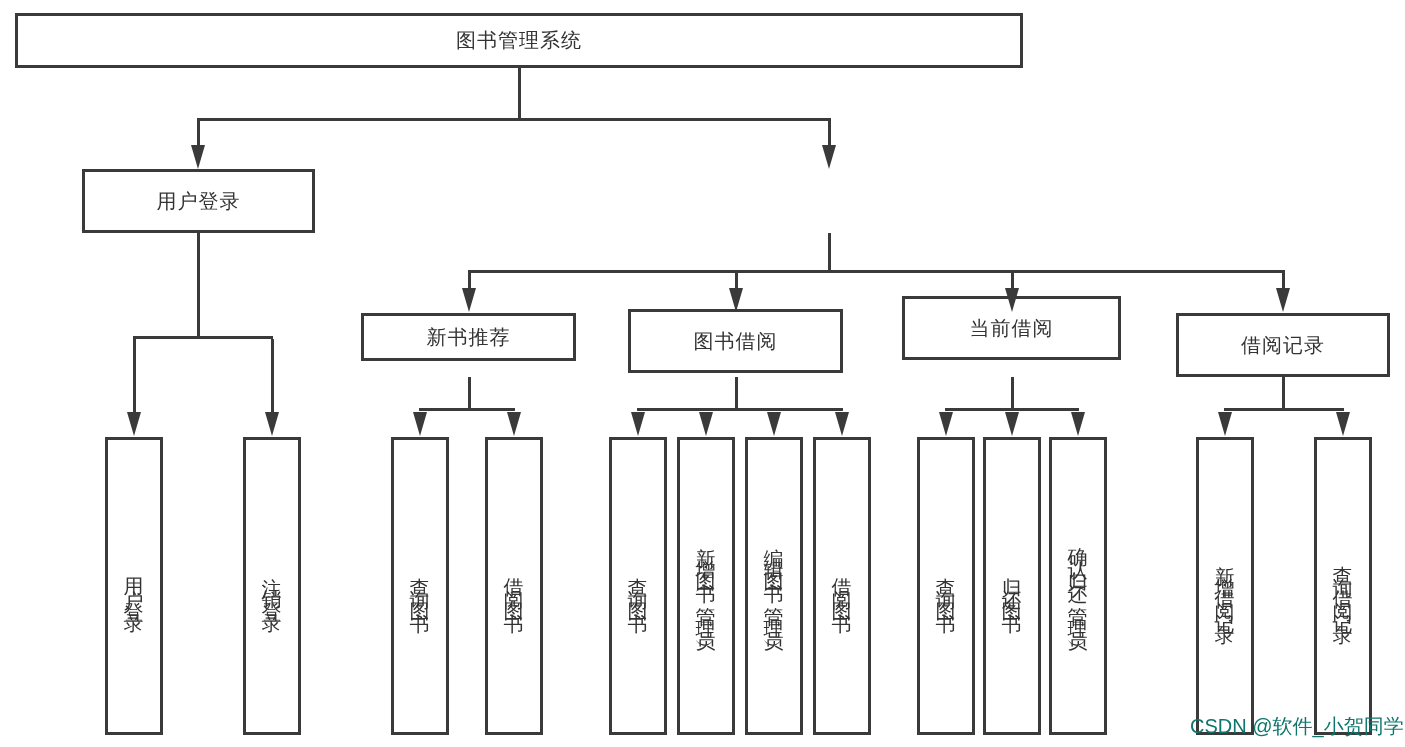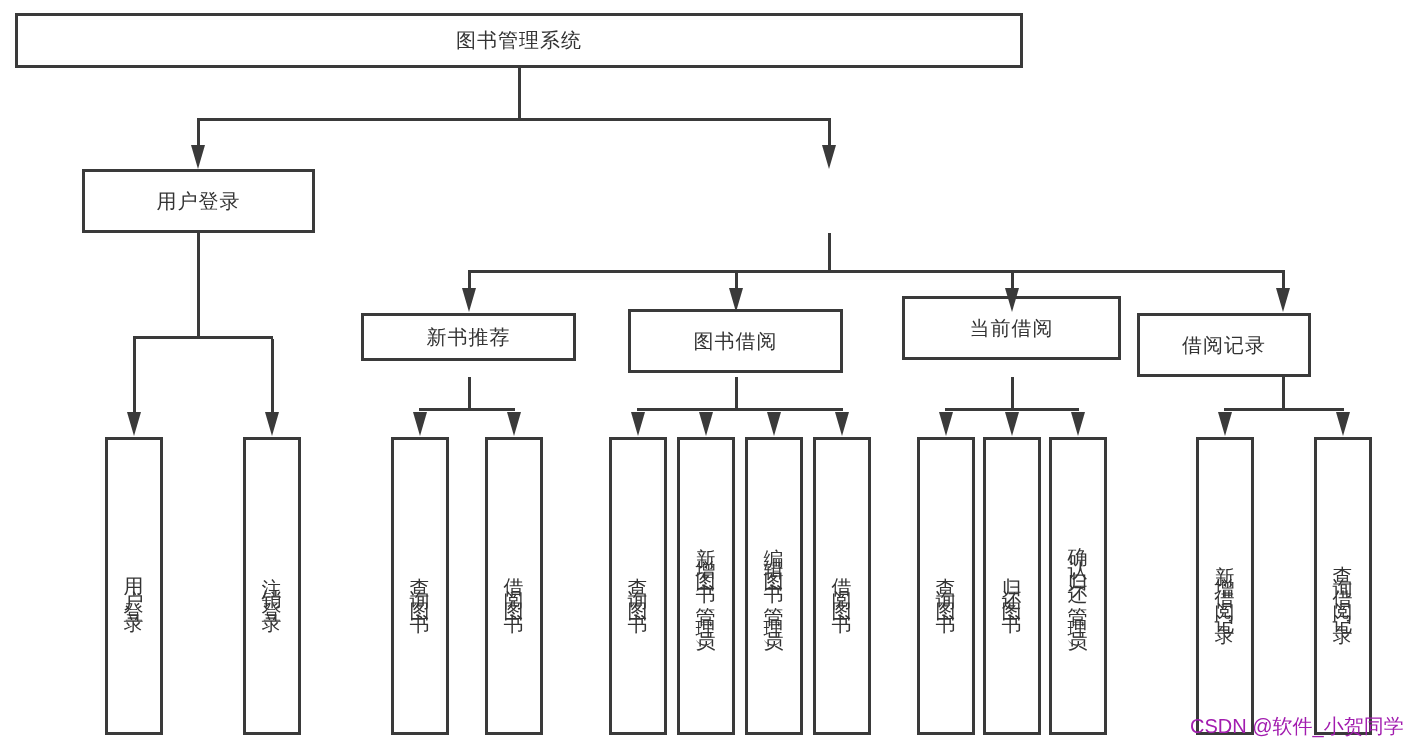--- a/index.html
+++ b/index.html
@@ -18,21 +18,21 @@
   }
   .vl{position:absolute;width:3px;background:#3a3a3a;}
   .hl{position:absolute;height:3px;background:#3a3a3a;}
   .ar{
     position:absolute;width:0;height:0;
     border-left:7px solid transparent;border-right:7px solid transparent;
     border-top:24px solid #3a3a3a;
   }
   .watermark{
     position:absolute;left:1190px;top:713px;font-size:20px;line-height:26px;
-    color:#a21caf;white-space:nowrap;z-index:5;
+    color:#0f766e;white-space:nowrap;z-index:5;
   }
 </style>
 </head>
 <body>
 
 <div class="canvas">
 
   <div class="node" style="left:15px;top:13px;width:1008px;height:55px">
     <span class="hlabel">图书管理系统</span>
   </div>
@@ -47,21 +47,21 @@
   </div>
 
   <div class="node" style="left:628px;top:309px;width:215px;height:64px">
     <span class="hlabel">图书借阅</span>
   </div>
 
   <div class="node" style="left:902px;top:296px;width:219px;height:64px">
     <span class="hlabel">当前借阅</span>
   </div>
 
-  <div class="node" style="left:1137px;top:313px;width:174px;height:64px">
+  <div class="node" style="left:1176px;top:313px;width:214px;height:64px">
     <span class="hlabel">借阅记录</span>
   </div>
 
   <div class="node" style="left:105px;top:437px;width:58px;height:298px">
     <span class="vtext">用户登录</span>
   </div>
   <div class="node" style="left:243px;top:437px;width:58px;height:298px">
     <span class="vtext">注销登录</span>
   </div>
 

